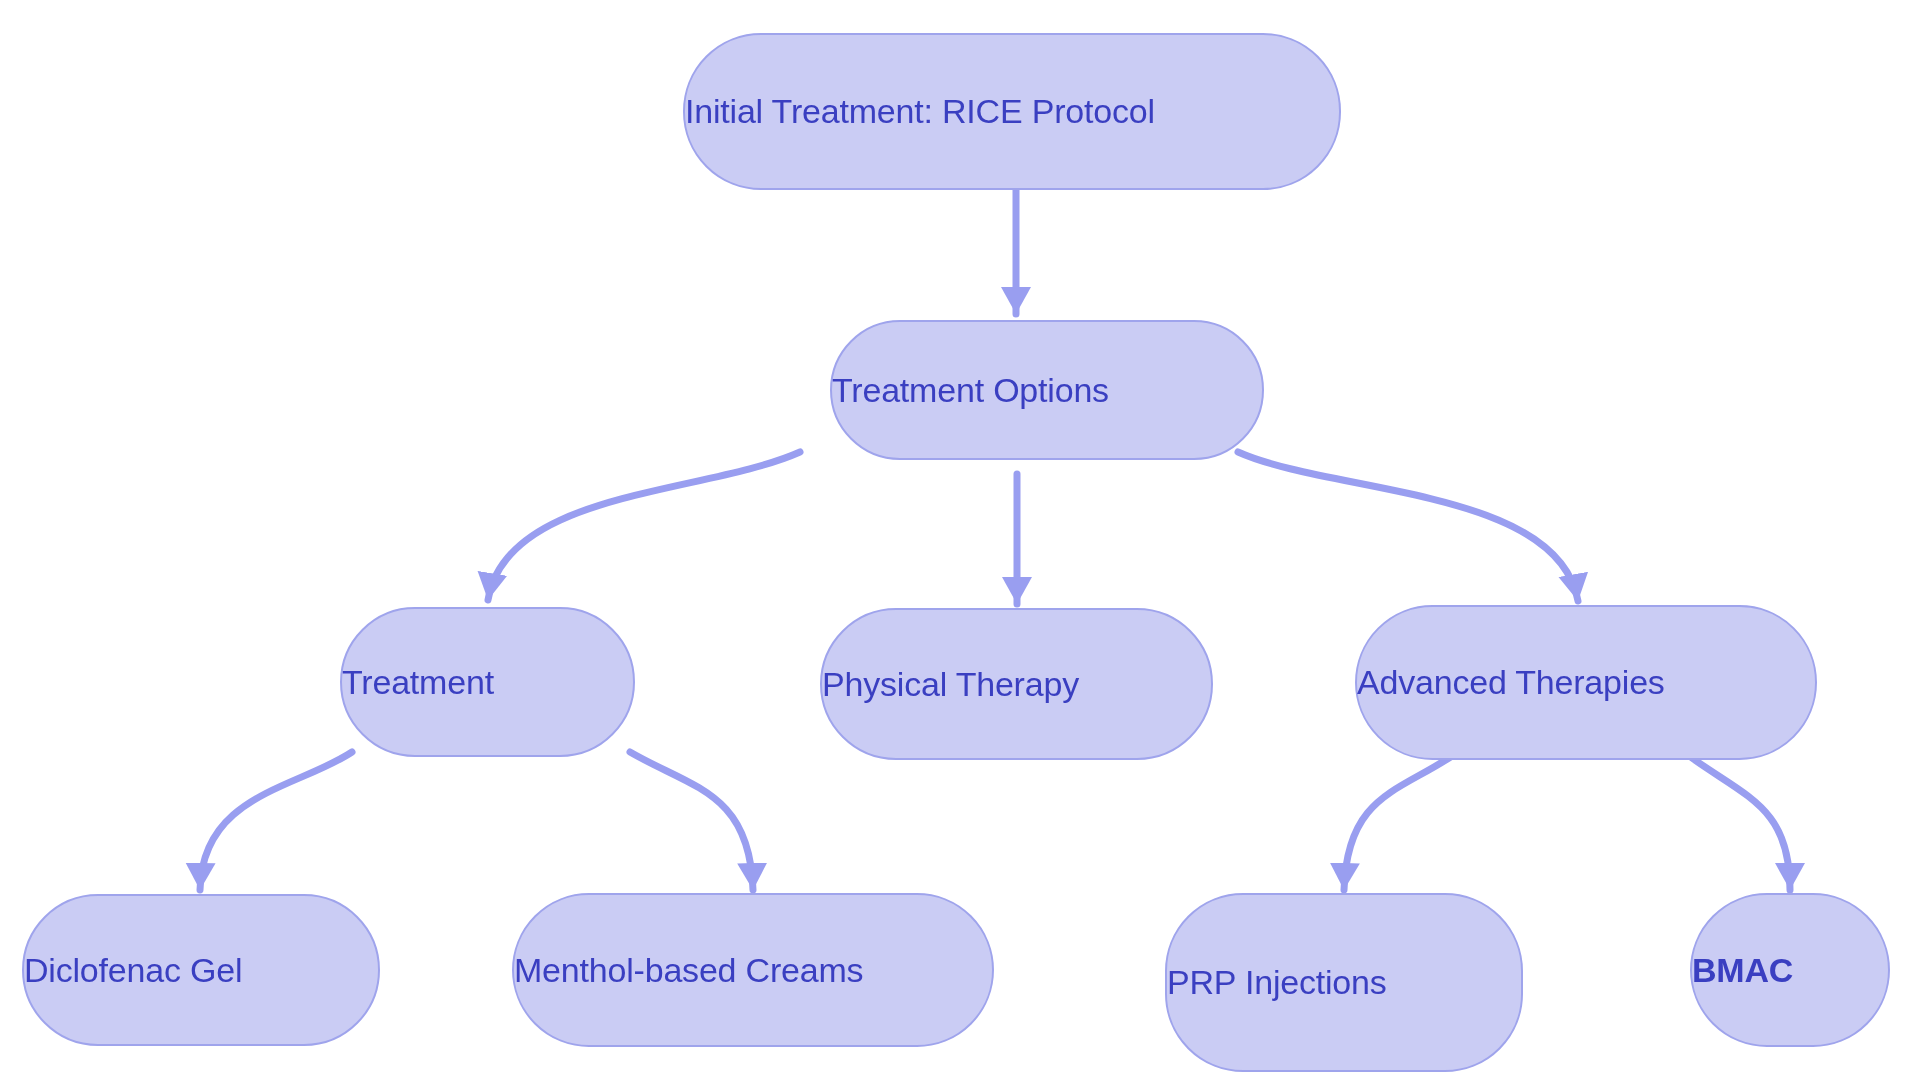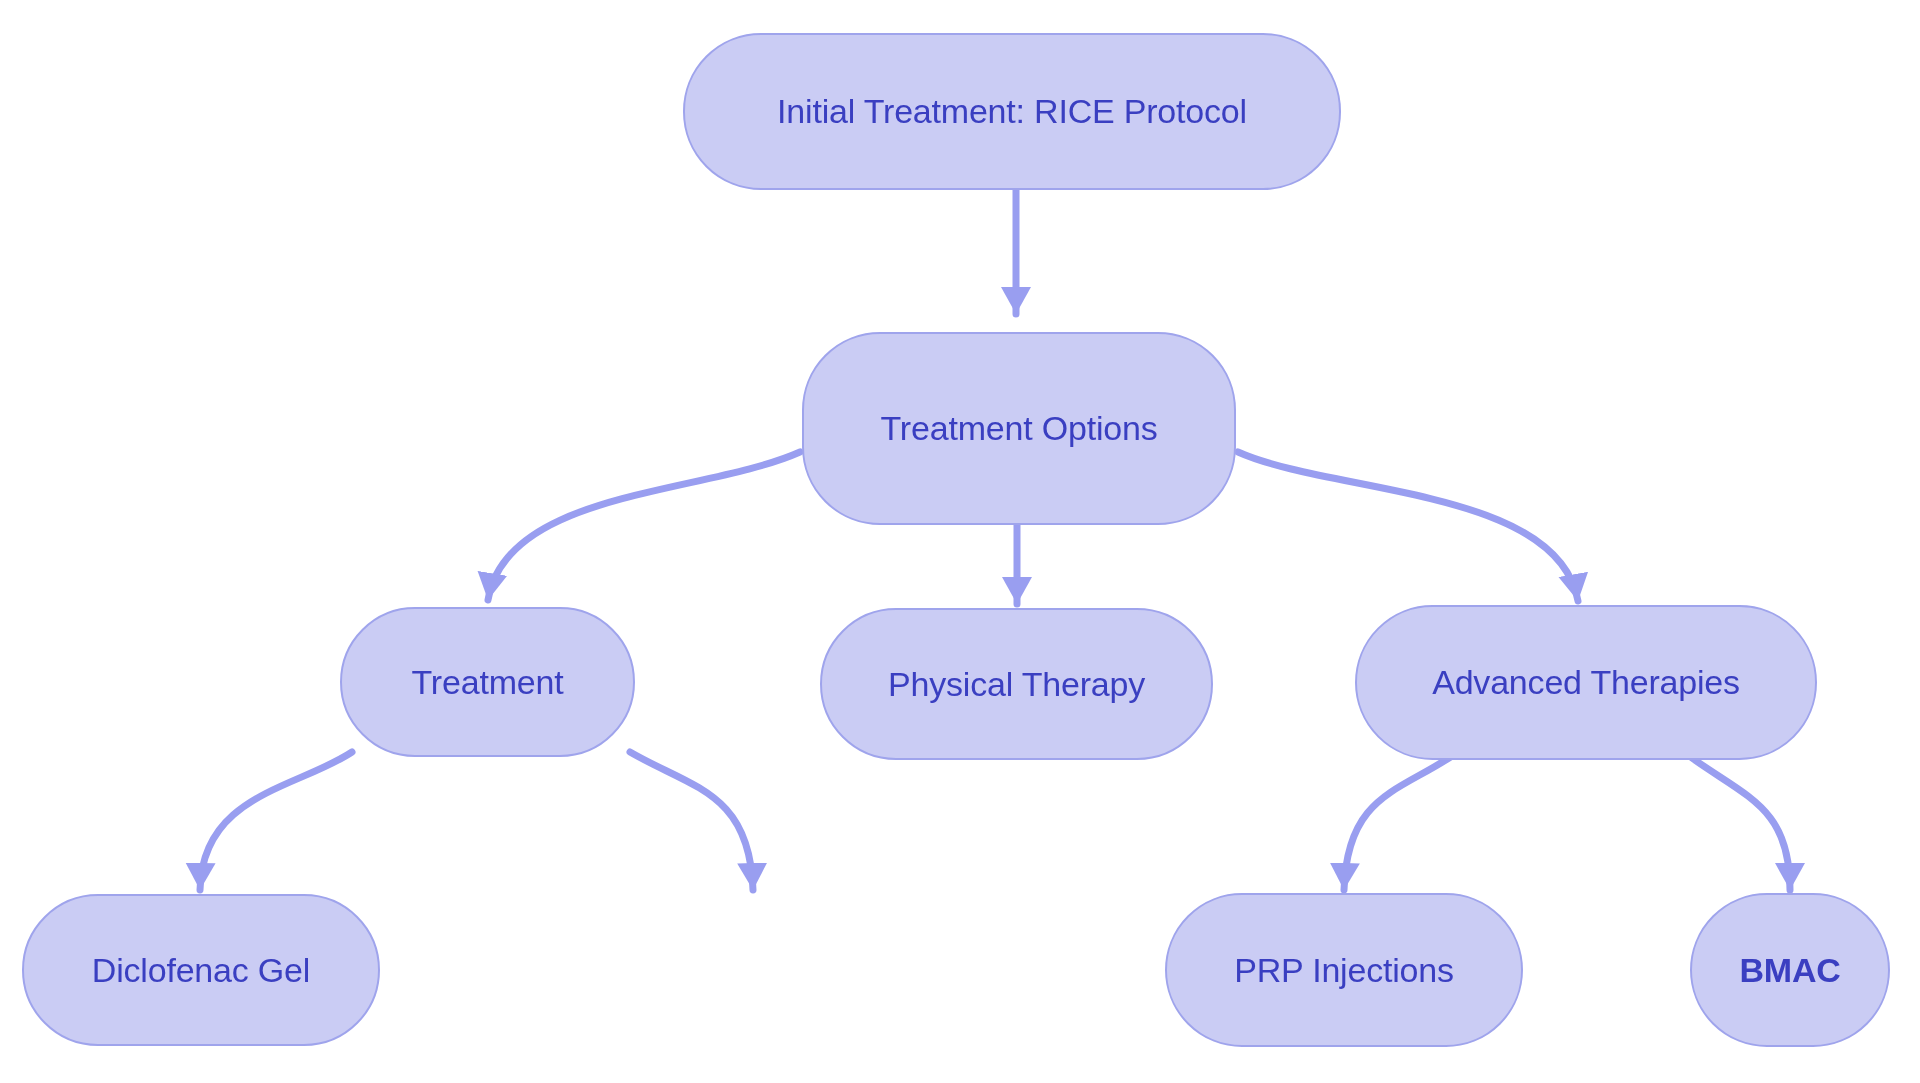--- a/index.html
+++ b/index.html
@@ -35,39 +35,39 @@
     stroke-linecap:round;
   }
   #arrowhead path{
     fill:var(--edge-color);
     stroke:none;
   }
   .node{
     position:absolute;
     display:flex;
     align-items:center;
-    justify-content:center;
+    justify-content:flex-start;
     background:var(--node-fill);
     border:2px solid var(--node-border);
     border-radius:78px;
     color:var(--node-text);
     font-size:34px;
     letter-spacing:-0.2px;
     white-space:nowrap;
     text-align:center;
   }
   
   .n-rice       {left:683px;  top:33px;  width:658px; height:157px;}
-  .n-options    {left:802px;  top:320px; width:434px; height:193px;margin-top:12px;}
+  .n-options    {left:830px;  top:320px; width:434px; height:140px;}
   .n-ointments  {left:340px;  top:607px; width:295px; height:150px;}
   .n-physical   {left:820px;  top:608px; width:393px; height:152px;}
   .n-advanced   {left:1355px; top:605px; width:462px; height:155px;}
   .n-diclofenac {left:22px;   top:894px; width:358px; height:152px;}
   .n-menthol    {left:512px;  top:893px; width:482px; height:154px;}
-  .n-prp        {left:1165px; top:893px; width:358px; height:154px;}
+  .n-prp        {left:1165px; top:893px; width:358px; height:179px;}
   .n-bmac       {left:1690px; top:893px; width:200px; height:154px;font-weight:bold;}
 </style>
 </head>
 <body>
 
 <div class="canvas">
 
   <svg class="edges" viewBox="0 0 1920 1083" xmlns="http://www.w3.org/2000/svg">
     <defs>
       <marker id="arrowhead" markerUnits="userSpaceOnUse" markerWidth="28" markerHeight="34" viewBox="0 0 28 34" refX="27" refY="17" orient="auto">
@@ -101,20 +101,23 @@
   </div>
 
   <div class="node n-diclofenac">
     <span>Diclofenac Gel</span>
   </div>
 
   <div class="node n-advanced">
     <span>Advanced Therapies</span>
   </div>
 
+  <div class="node n-menthol">
+    <span>Menthol-based Creams</span>
+  </div>
 
   <div class="node n-prp">
     <span>PRP Injections</span>
   </div>
 
   <div class="node n-bmac">
     <span>BMAC</span>
   </div>
 
 </div>

